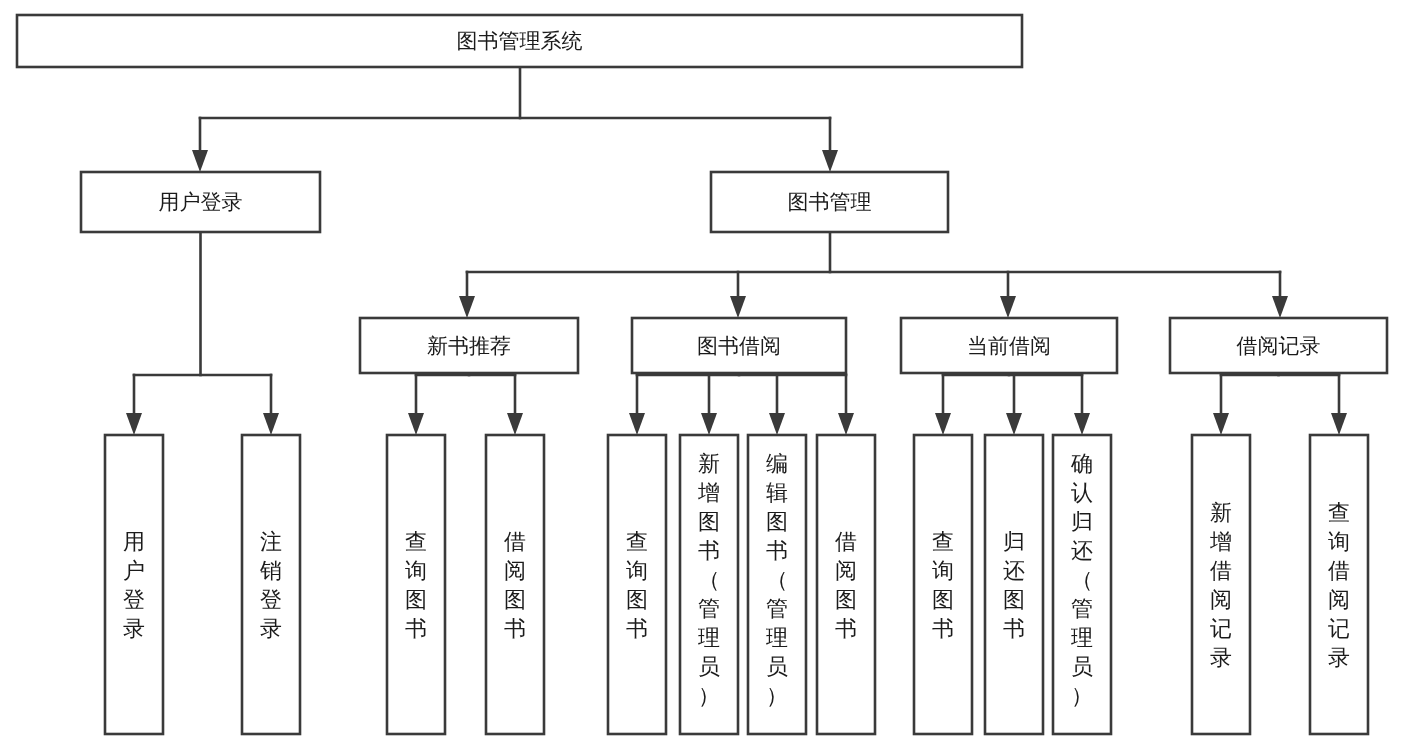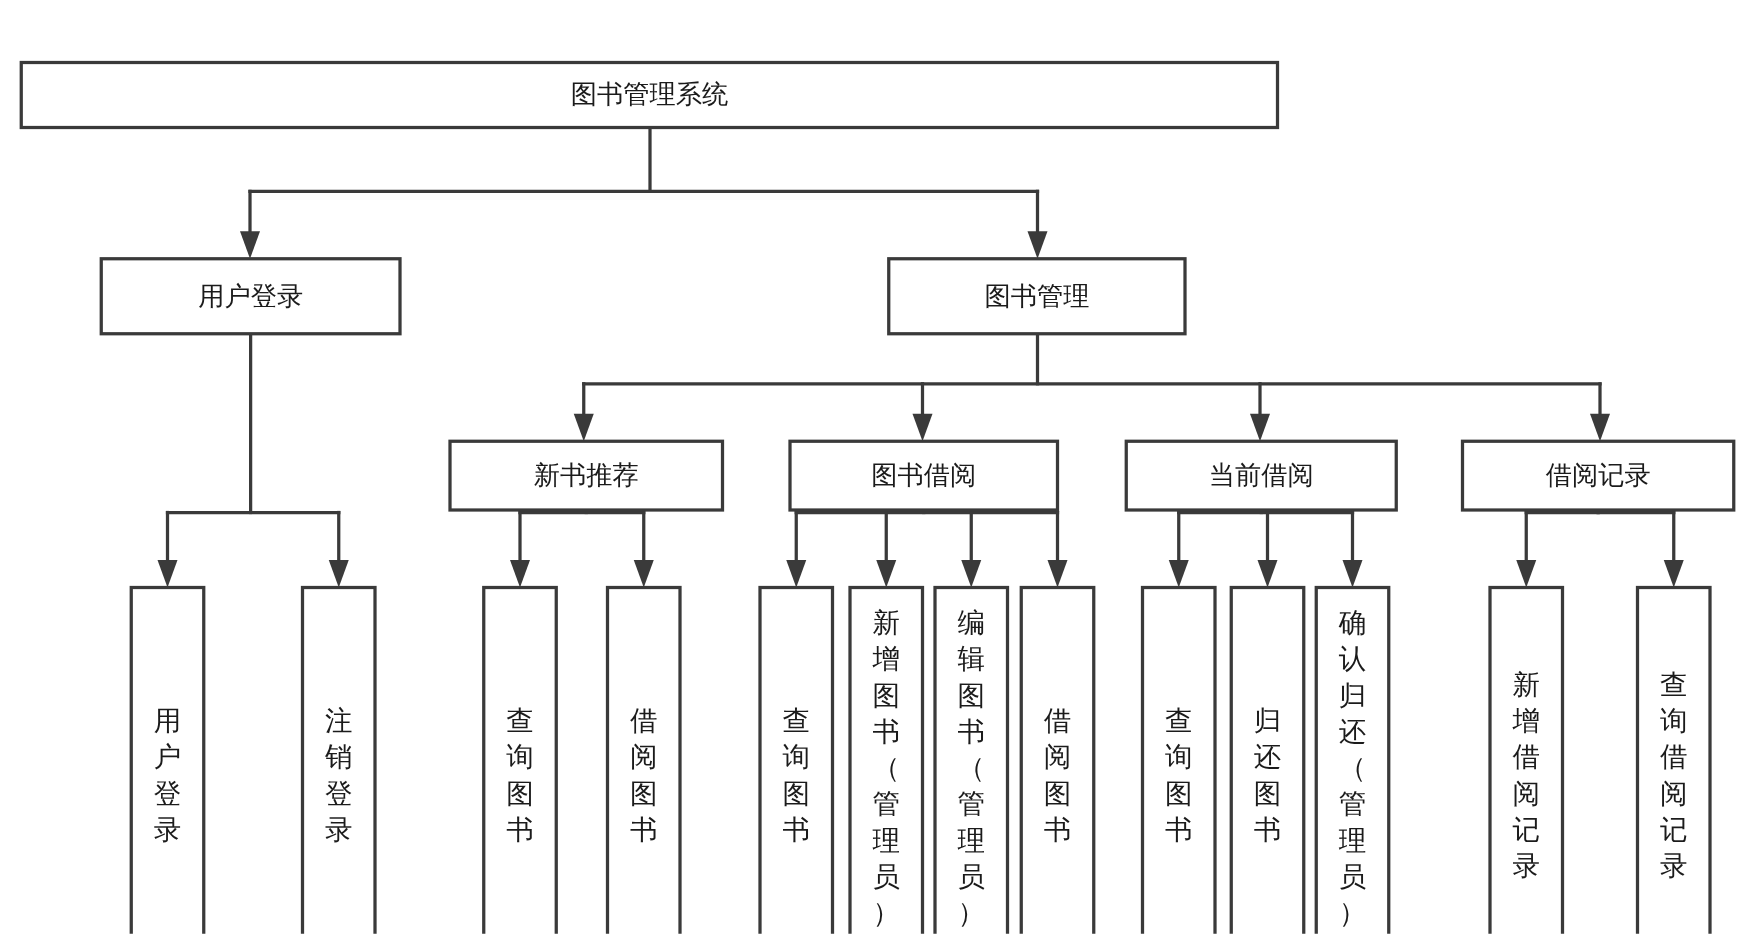--- a/index.html
+++ b/index.html
@@ -11,21 +11,20 @@
     width: 1405px;
     height: 747px;
     font-family: "DejaVu Sans", "Liberation Sans", sans-serif;
     overflow: hidden;
     position: relative;
   }
   #diagram-root {
     position: relative;
     width: 1405px;
     height: 551px;
-    margin-top: 35px;
   }
   svg#tree-svg {
     position: absolute;
     top: 0; left: 0;
     width: 1405px;
     height: 747px;
     display: block;
   }
   .node-box {
     fill: #ffffff;

